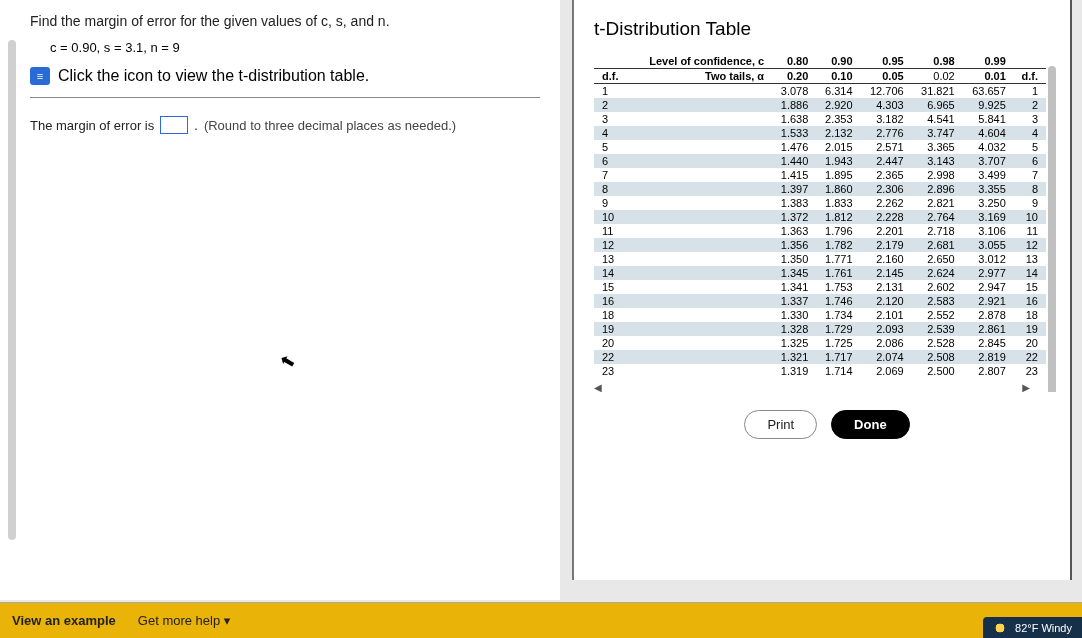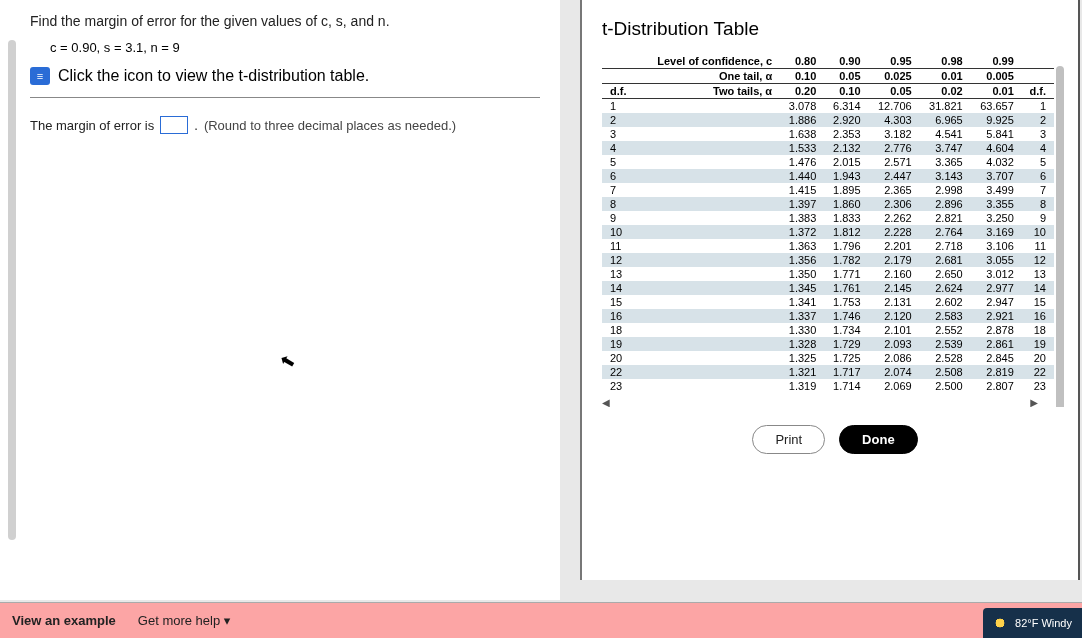--- a/index.html
+++ b/index.html
@@ -83,21 +83,21 @@
     left: 280px;
     top: 350px;
     font-size: 18px;
     color: #000;
     transform: rotate(-15deg);
   }
 
   
   .modal {
     position: absolute;
-    right: 2px;
+    right: 10px;
     top: 0;
     width: 500px;
     height: 580px;
     background: #fff;
     border-left: 2px solid #777;
     border-right: 2px solid #555;
     padding: 10px 10px 10px 20px;
   }
   .modal-title {
     font-size: 19px;
@@ -170,39 +170,39 @@
   }
 
   
   .footer {
     position: absolute;
     left: 0;
     bottom: 0;
     width: 100%;
     height: 36px;
     border-top: 1px solid #aaa;
-    background: #fca5a5;
+    background: #eab308;
     display: flex;
     align-items: center;
     padding: 12px 12px;
     font-size: 13px;
   }
   .footer .link {
     color: #222;
     margin-right: 22px;
     cursor: pointer;
   }
   .footer .link.bold { font-weight: bold; }
 
   
   .taskbar {
     position: absolute;
     right: 0;
     bottom: 0;
-    height: 30px;
+    height: 21px;
     background: #16304a;
     color: #fff;
     font-size: 11px;
     display: flex;
     align-items: center;
     padding: 0 10px;
     gap: 8px;
     border-top-left-radius: 4px;
   }
   .sun-icon {
@@ -270,36 +270,26 @@
             <td class="df-col" style="text-align: left;"></td>
             <td style="font-weight: bold; text-align: right; margin-top: 44px;">Level of confidence, c</td>
             <td style="font-weight: bold;">0.80</td>
             <td style="font-weight: bold;">0.90</td>
             <td style="font-weight: bold;">0.95</td>
             <td style="font-weight: bold;">0.98</td>
             <td style="font-weight: bold;">0.99</td>
             <td class="df-col-r"></td>
           </tr>
           <tr class="hdr-row">
-            <td class="df-col" style="text-align: left;"></td>
-            <td style="font-weight: bold; text-align: right;">One tail, α</td>
-            <td style="font-weight: bold;">0.10</td>
-            <td style="font-weight: bold;">0.05</td>
-            <td style="font-weight: bold;">0.025</td>
-            <td style="font-weight: bold;">0.01</td>
-            <td style="font-weight: bold;">0.005</td>
-            <td class="df-col-r"></td>
-          </tr>
-          <tr class="hdr-row">
             <td class="df-col" style="text-align: left; font-weight: bold; border-bottom: 1px solid rgb(51, 51, 51);">d.f.</td>
             <td style="font-weight: bold; text-align: right; border-bottom: 1px solid rgb(51, 51, 51);">Two tails, α</td>
             <td style="font-weight: bold; border-bottom: 1px solid rgb(51, 51, 51);">0.20</td>
             <td style="font-weight: bold; border-bottom: 1px solid rgb(51, 51, 51);">0.10</td>
             <td style="font-weight: bold; border-bottom: 1px solid rgb(51, 51, 51);">0.05</td>
-            <td style="font-weight: bold; border-bottom: 1px solid rgb(51, 51, 51);">0.02</td>
+            <td style="font-weight: normal; border-bottom: 1px solid rgb(51, 51, 51);">0.02</td>
             <td style="font-weight: bold; border-bottom: 1px solid rgb(51, 51, 51);">0.01</td>
             <td class="df-col-r" style="font-weight: bold; border-bottom: 1px solid rgb(51, 51, 51);">d.f.</td>
           </tr>
         </thead>
       <tbody id="tbody">
           <tr>
             <td class="df-col">1</td>
             <td></td>
             <td>3.078</td>
             <td>6.314</td>

